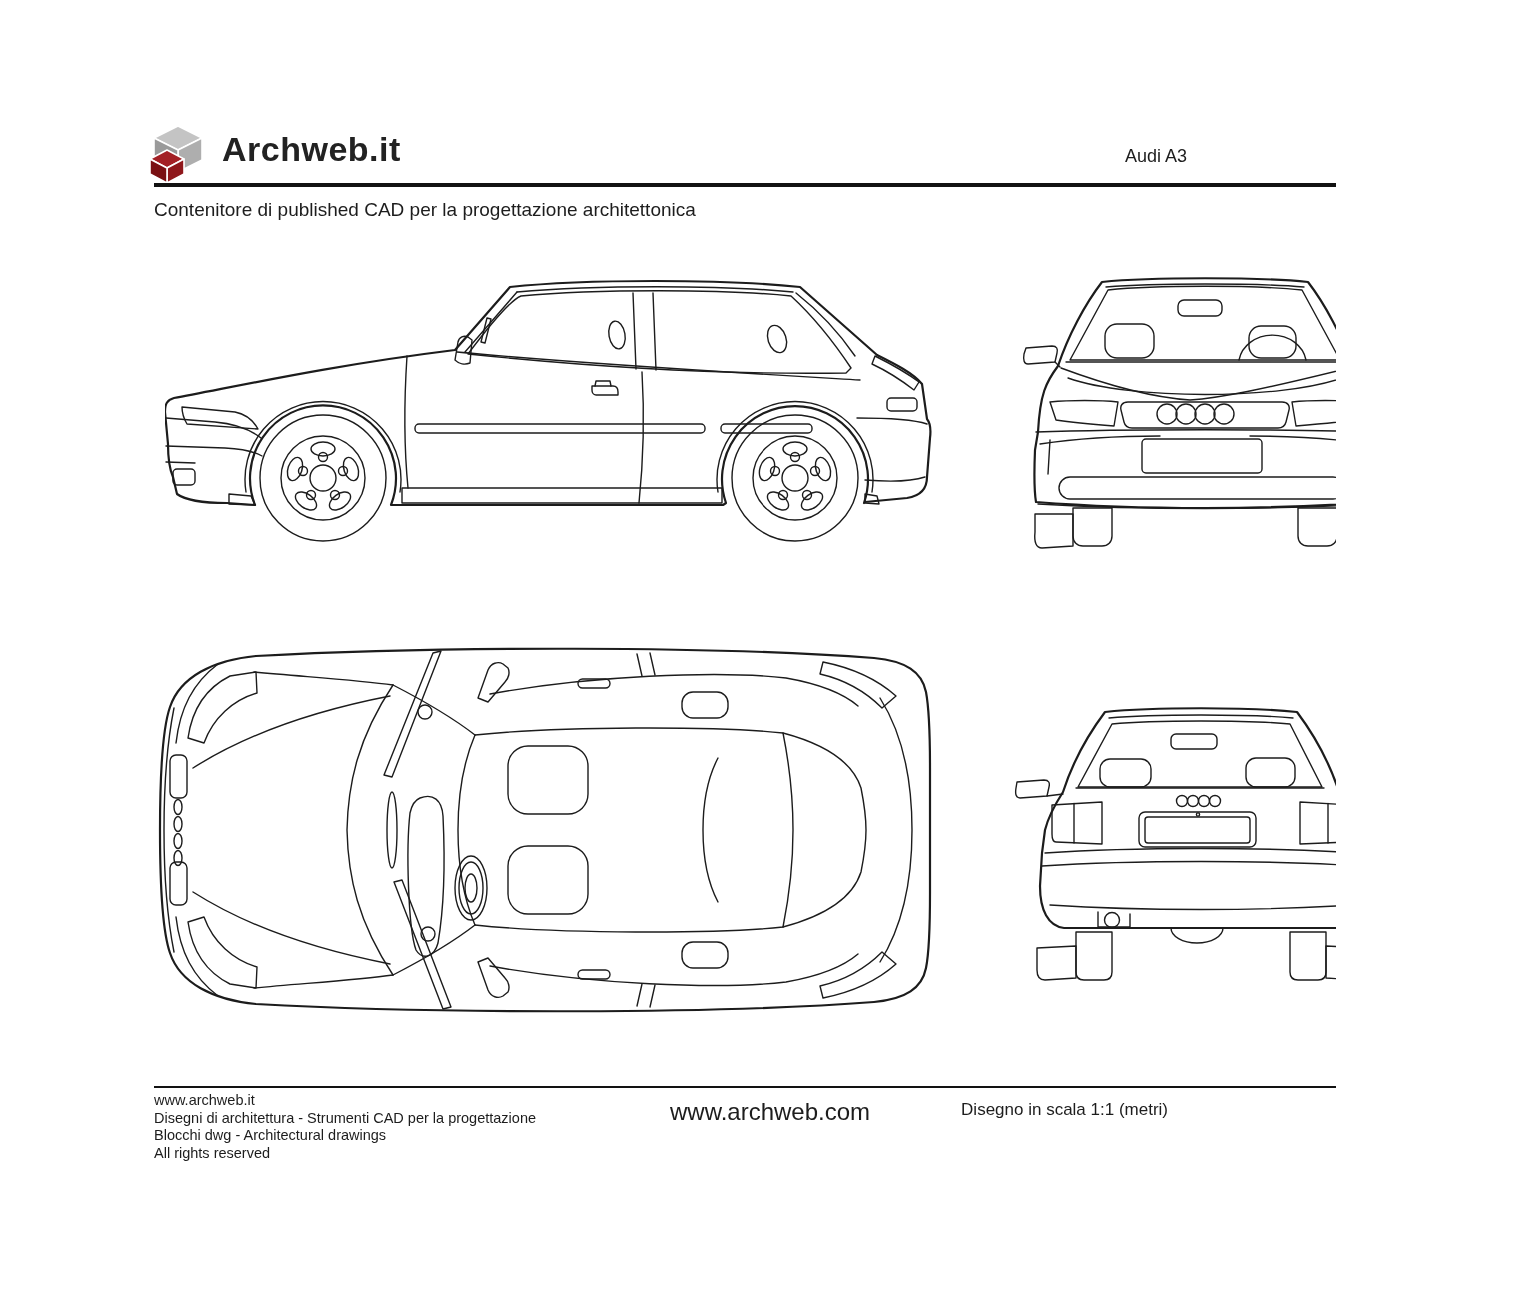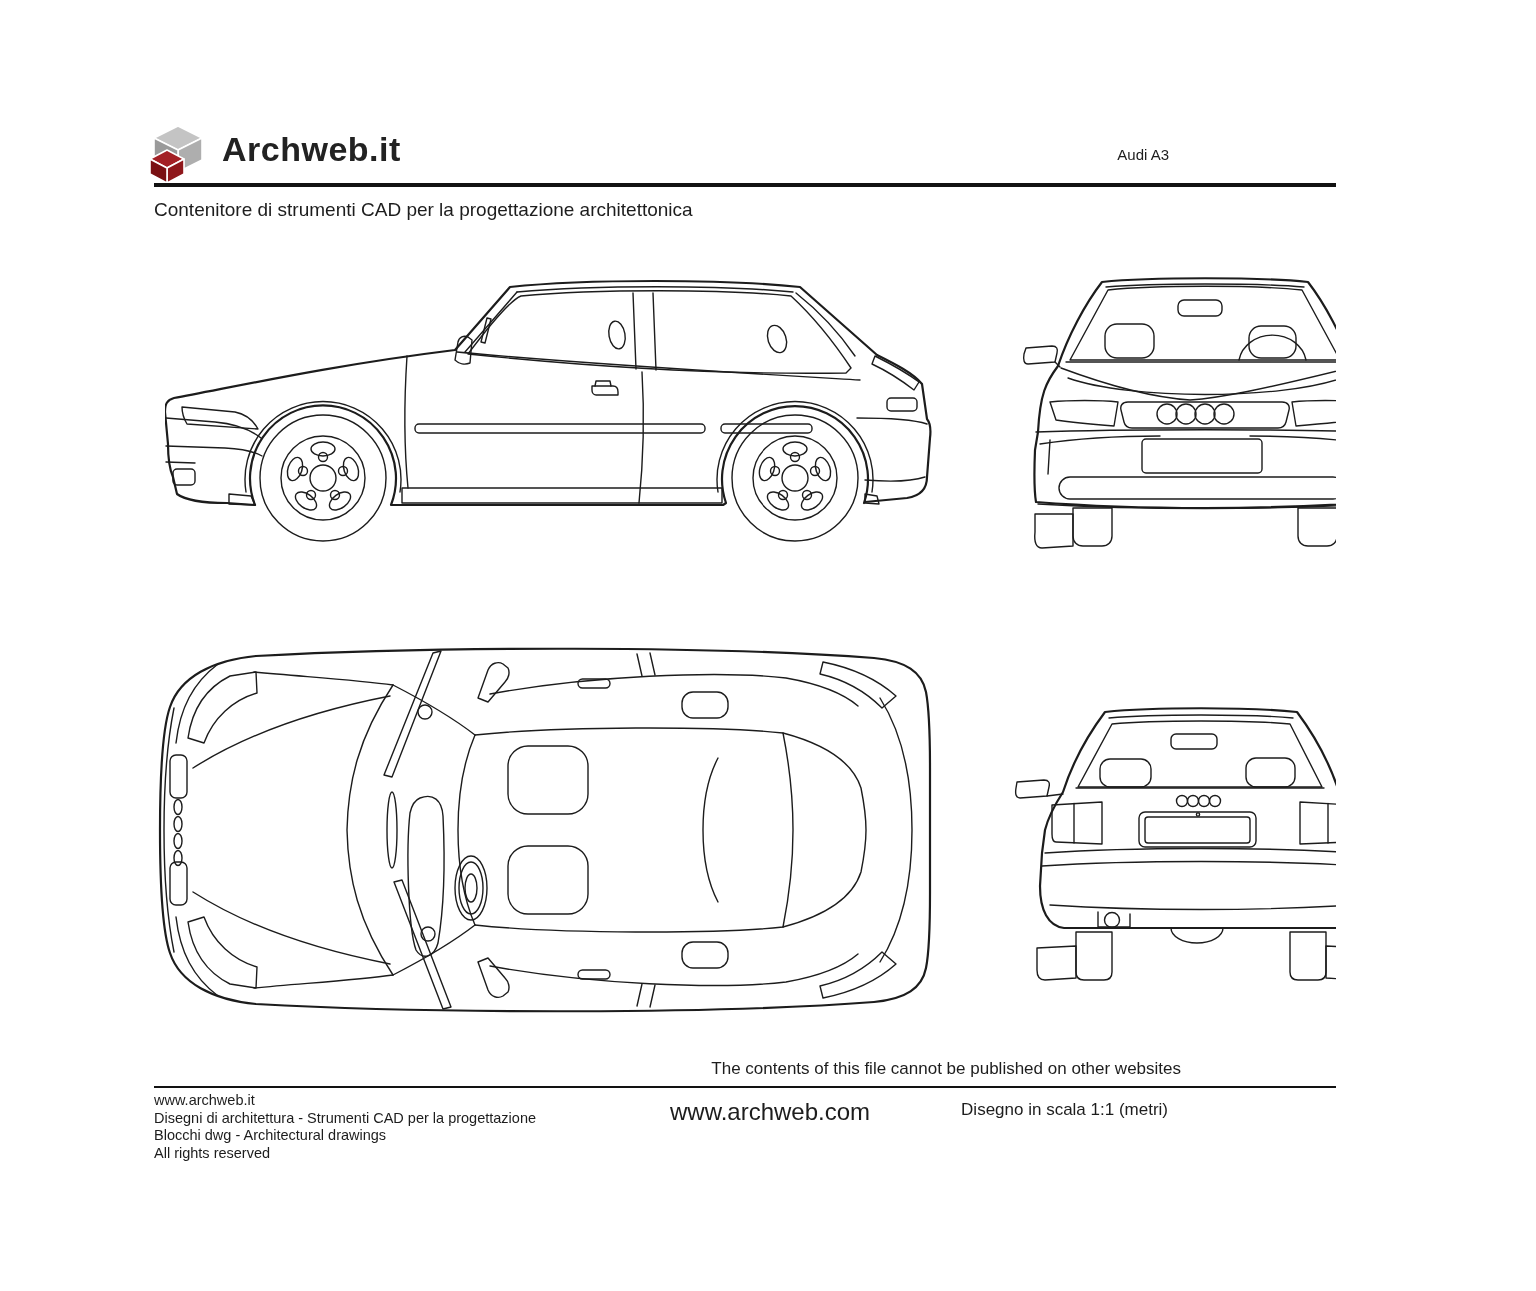--- a/index.html
+++ b/index.html
@@ -1,21 +1,21 @@
 <!DOCTYPE html>
 <html><head>
 <meta charset="utf-8">
 <style>
   html,body{margin:0;padding:0;background:#ffffff;}
   .page{position:relative;width:1336px;height:1291px;background:#ffffff;overflow:hidden;
         font-family:"Liberation Sans","DejaVu Sans",sans-serif;color:#1d1d1d;}
   .abs{position:absolute;}
   
   .brand{left:222px;top:130px;font-size:34px;font-weight:bold;letter-spacing:.5px;color:#222;}
-  .model{top:146px;right:167px;font-size:15px;}
+  .model{top:146px;right:149px;font-size:18px;}
   .rule-main{left:154px;top:183px;width:1231px;height:4px;background:#121212;}
   .subtitle{left:154px;top:199px;font-size:19px;}
   
   .notice-it{left:154px;top:1061px;font-size:15.5px;}
   .notice-en{right:155px;top:1059px;font-size:17px;}
   .rule-footer{left:154px;top:1086px;width:1227px;height:2px;background:#121212;}
   .foot-block{left:154px;top:1092px;font-size:14.5px;line-height:17.5px;}
   .center-url{left:598px;top:1098px;width:344px;text-align:center;font-size:24px;}
   .scale-note{right:168px;top:1100px;font-size:17px;}
   svg{display:block;}
@@ -34,21 +34,21 @@
       <polygon points="52,16 52,38 28,50 28,28" fill="#aeaeae"></polygon>
       <polygon points="4,16 28,28 28,50 4,38" fill="#9a9a9a"></polygon>
       <polygon points="17,28 34,37 17,46 0,37" fill="#a32025"></polygon>
       <polygon points="34,37 34,52 17,61 17,46" fill="#8f171b"></polygon>
       <polygon points="0,37 17,46 17,61 0,52" fill="#7a1013"></polygon>
     </g>
   </svg>
   <div class="abs brand">Archweb.it</div>
   <div class="abs model">Audi A3</div>
   <div class="abs rule-main"></div>
-  <div class="abs subtitle">Contenitore di strumenti CAD per la progettazione architettonica</div>
+  <div class="abs subtitle">Contenitore di published CAD per la progettazione architettonica</div>
 
   <svg class="abs" style="left:165px;top:272px" width="772" height="292" viewBox="0 0 772 292">
     <g class="ln w2">
       <path d="M3,172 L0,140 C0,132 2,128 9,126 C60,117 160,94 290,78 L345,15 C420,7 560,7 635,15 L712,83
                C730,92 748,101 757,112 L762,147 C766,152 766,158 765,166 L762,205 C762,218 755,224 742,226
                L700,230 L699,231 A73,73 0 1,0 561,231 L558,233 L226,233 A73,73 0 1,0 90,233 L62,231
                C40,231 20,228 12,222 L8,205 C4,196 3,185 3,172 Z"></path>
     </g>
     <g class="ln w1">
       <path d="M300,80 L352,20"></path>
@@ -287,21 +287,20 @@
       <path d="M159,222 A26,15 0 0,0 211,222"></path>
     </g>
     <g class="ln w1">
       <path d="M64,226 L100,226 L100,266 C100,271 97,274 92,274 L72,274 C67,274 64,271 64,266 Z"></path>
       <path d="M25,242 L64,240 L64,272 L33,274 C27,274 25,270 25,264 Z"></path>
       <path d="M314,226 L278,226 L278,266 C278,271 281,274 286,274 L306,274 C311,274 314,271 314,266 Z"></path>
       <path d="M353,242 L314,240 L314,272 L345,274 C351,274 353,270 353,264 Z"></path>
     </g>
   </svg>
 
-  <div class="abs notice-en">The contents of this file cannot be published on other websites</div>
   <div class="abs rule-footer"></div>
   <div class="abs foot-block">
     <div>www.archweb.it</div>
     <div>Disegni di architettura - Strumenti CAD  per la progettazione</div>
     <div>Blocchi dwg - Architectural drawings</div>
     <div>All rights reserved</div>
   </div>
   <div class="abs center-url">www.archweb.com</div>
   <div class="abs scale-note">Disegno in scala 1:1 (metri)</div>
 

